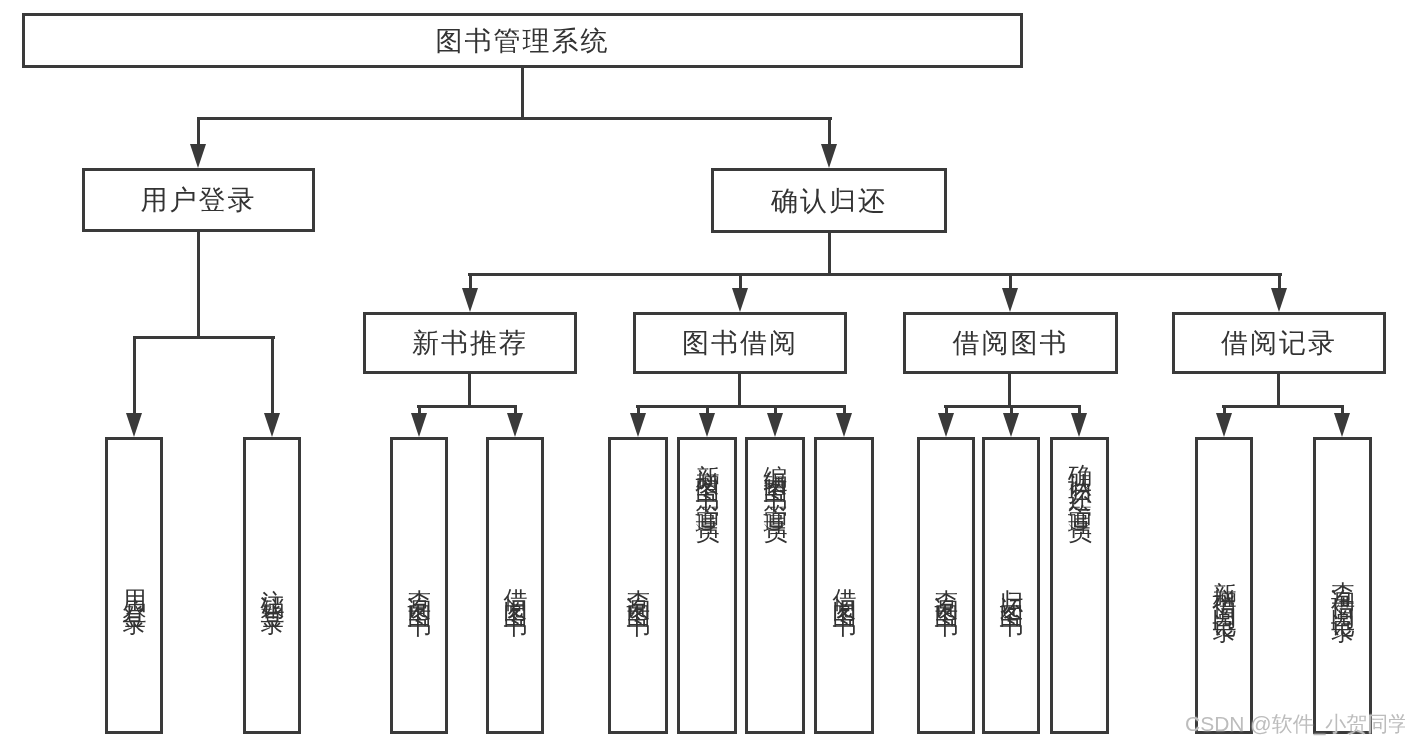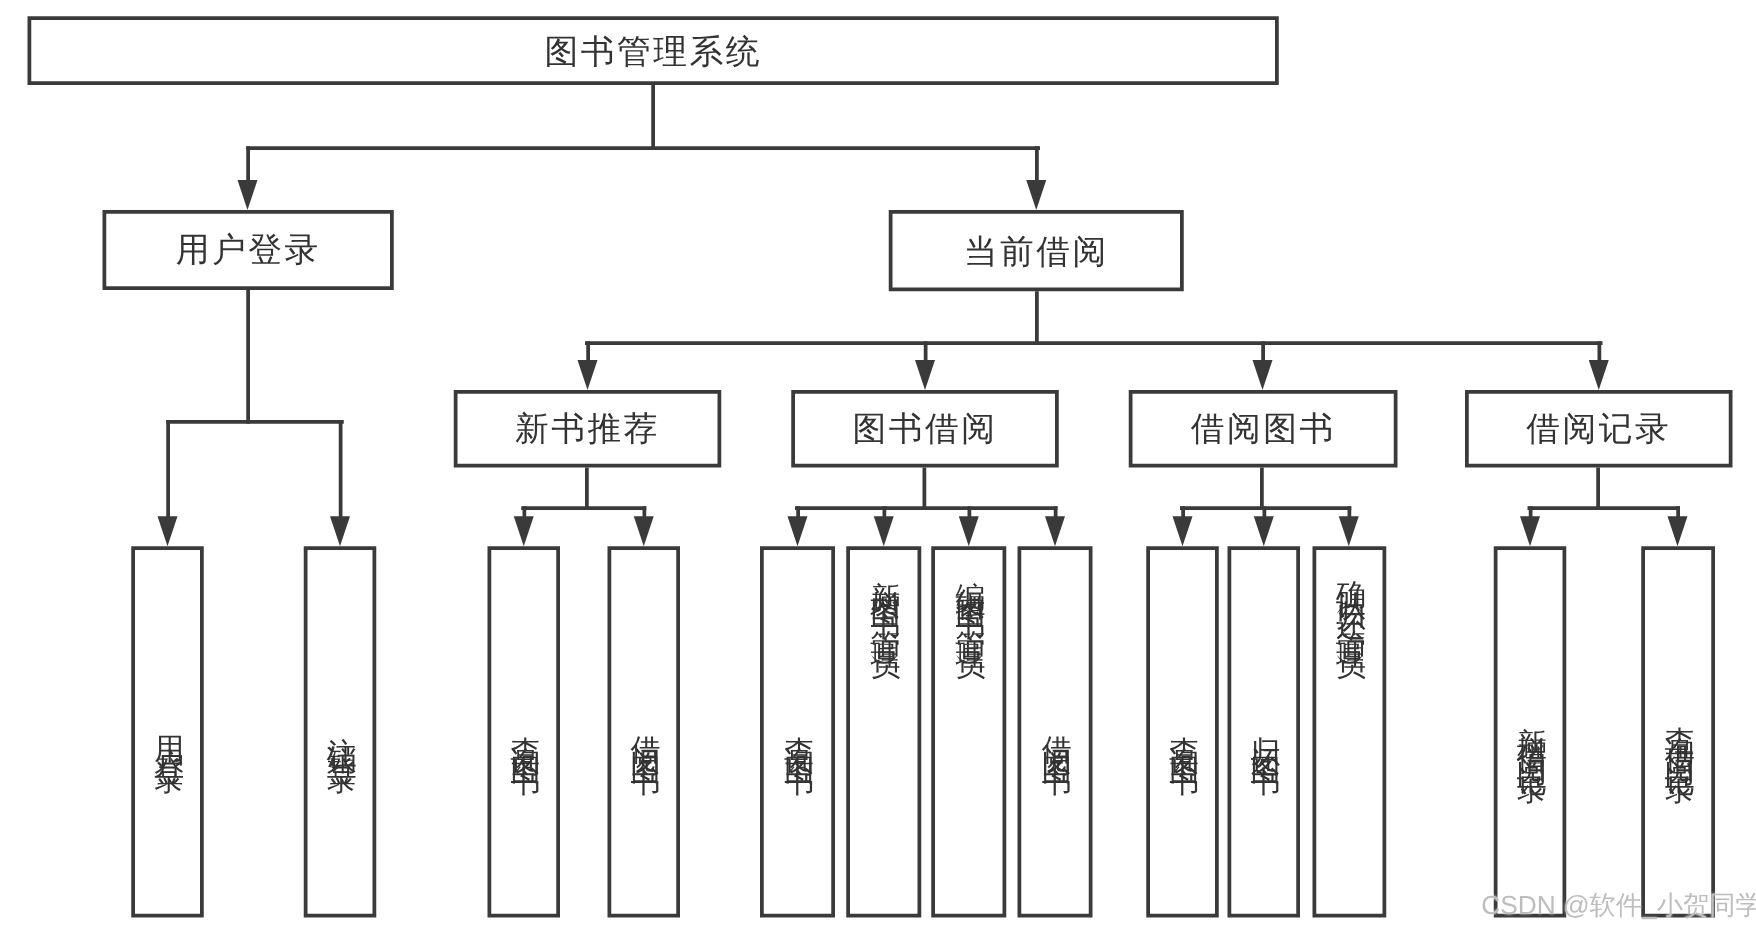--- a/index.html
+++ b/index.html
@@ -73,21 +73,21 @@
   </div>
   <div class="arrow" style="left:821px;top:117px;height:51px;">
     <div class="shaft"></div>
     <div class="head"></div>
   </div>
 
   <div class="node hnode" style="left:82px;top:168px;width:233px;height:64px;">
     <span>用户登录</span>
   </div>
   <div class="node hnode" style="left:711px;top:168px;width:236px;height:65px;">
-    <span>当前借阅</span>
+    <span>确认归还</span>
   </div>
 
   <div class="vline" style="left:197px;top:232px;height:107px;"></div>
   <div class="hline" style="left:133px;top:336px;width:142px;"></div>
   <div class="arrow" style="left:126px;top:336px;height:101px;">
     <div class="shaft"></div>
     <div class="head"></div>
   </div>
   <div class="arrow" style="left:264px;top:336px;height:101px;">
     <div class="shaft"></div>

